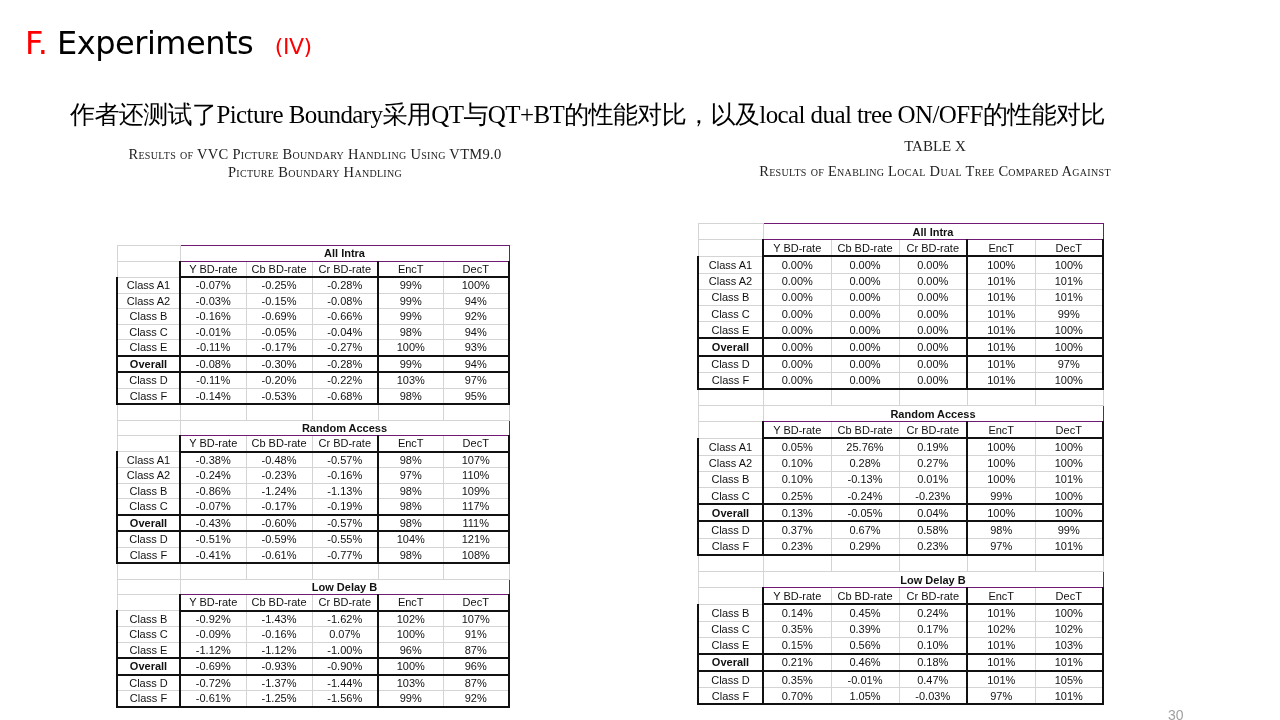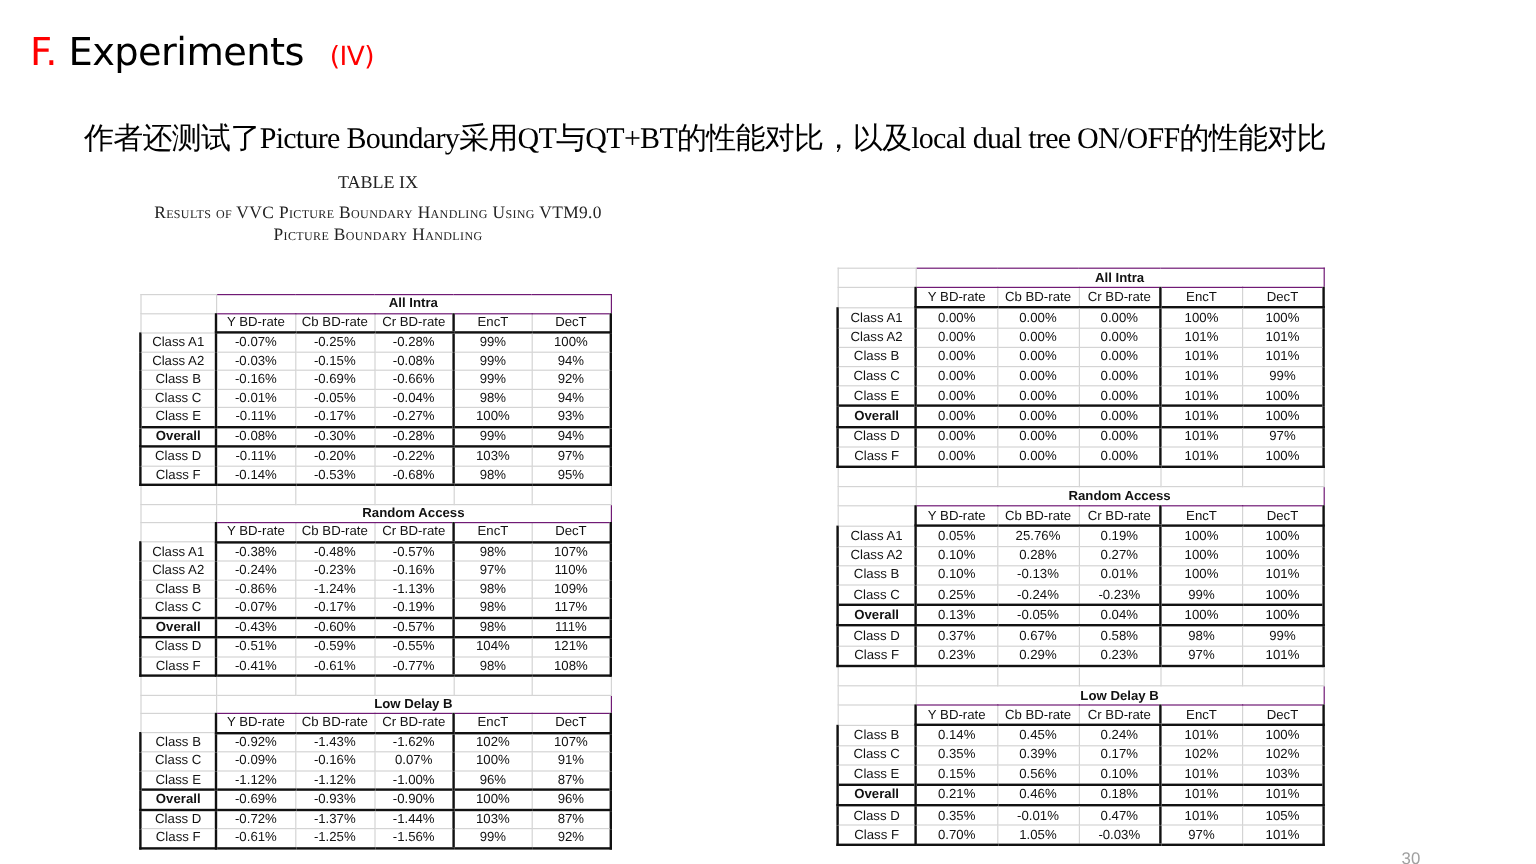--- a/index.html
+++ b/index.html
@@ -34,26 +34,27 @@
 
 <div class="slide-title">
   <span class="prefix">F.</span>
   <span>Experiments</span>
   <span class="suffix">(IV)</span>
 </div>
 
 <div class="subtitle">作者还测试了Picture Boundary采用QT与QT+BT的性能对比，以及local dual tree ON/OFF的性能对比</div>
 
 <div class="caption cap-left">
-  <span class="tnum">TABLE IX</span>
   <span class="tdesc">Results of VVC Picture Boundary Handling Using VTM9.0</span>
   <span class="tdesc">Picture Boundary Handling</span>
 </div>
 
 <div class="caption cap-right">
+  <span class="tnum">TABLE X</span>
+  <span class="tdesc">Results of Enabling Local Dual Tree Compared Against</span>
 </div>
 
 <table class="res" id="tbl-left">
   <colgroup>
       <col style="width:63px">
       <col style="width:66px">
       <col style="width:66px">
       <col style="width:66px">
       <col style="width:65px">
       <col style="width:66px">

